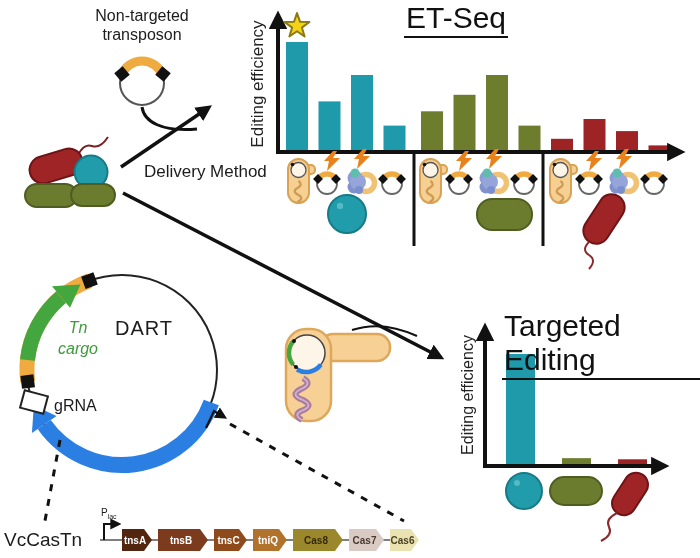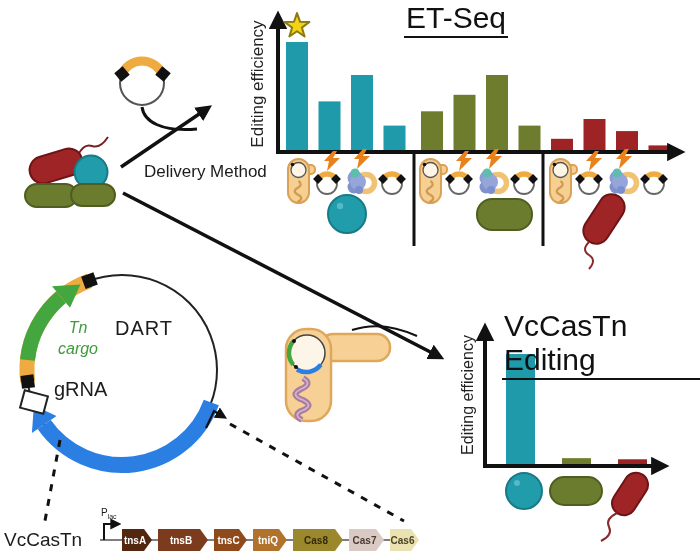--- a/index.html
+++ b/index.html
@@ -199,38 +199,39 @@
           <polygon points="293,529 335,529 343,540 335,551 293,551" fill="#9c882c"></polygon>
           <text x="316" y="543.5" text-anchor="middle" font-size="10" font-weight="bold" fill="#33290a" font-family="&quot;Liberation Sans&quot;, sans-serif">Cas8</text>
           <polygon points="349,529 376,529 384,540 376,551 349,551" fill="#d9cac4"></polygon>
           <text x="364.5" y="543.5" text-anchor="middle" font-size="10" font-weight="bold" fill="#4a3a32" font-family="&quot;Liberation Sans&quot;, sans-serif">Cas7</text>
           <polygon points="390,529 411,529 419,540 411,551 390,551" fill="#eae2b0"></polygon>
           <text x="402.5" y="543.5" text-anchor="middle" font-size="10" font-weight="bold" fill="#4a4326" font-family="&quot;Liberation Sans&quot;, sans-serif">Cas6</text>
         </g>
     </g>
   </svg>
 
+  <div class="abs lbl" style="left:78px;top:6px;width:128px;text-align:center;font-size:16px;line-height:1.2;">Non-targeted transposon</div>
 
   <div class="abs" style="left:404px;top:1px;">
     <span class="title">ET-Seq</span>
   </div>
 
   <div class="abs ylab" style="left:188px;top:74px;">Editing efficiency</div>
 
   <div class="abs nowrap" style="left:144px;top:162px;font-size:17px;">Delivery Method</div>
 
   <div class="abs nowrap" style="left:115px;top:317px;font-size:20px;letter-spacing:1px;">DART</div>
 
   <div class="abs green-txt" style="left:50px;top:318px;width:56px;text-align:center;font-size:16px;line-height:1.3;">Tn cargo</div>
 
-  <div class="abs nowrap" style="left:54px;top:378px;font-size:20px;">gRNA</div>
+  <div class="abs nowrap" style="left:54px;top:397px;font-size:16px;">gRNA</div>
 
 
   <div class="abs" style="left:502px;top:309px;">
-    <span class="title">VcCasTn Editing</span>
+    <span class="title">Targeted Editing</span>
   </div>
 
   <div class="abs ylab" style="left:398px;top:386px;font-size:16px;">Editing efficiency</div>
 
   <div class="abs nowrap" style="left:4px;top:529px;font-size:19px;">VcCasTn</div>
 
   <div class="abs nowrap" style="left:101px;top:507px;font-size:10px;">
     <span>P</span><sub style="font-size:7px;">lac</sub>
   </div>
 </div>

